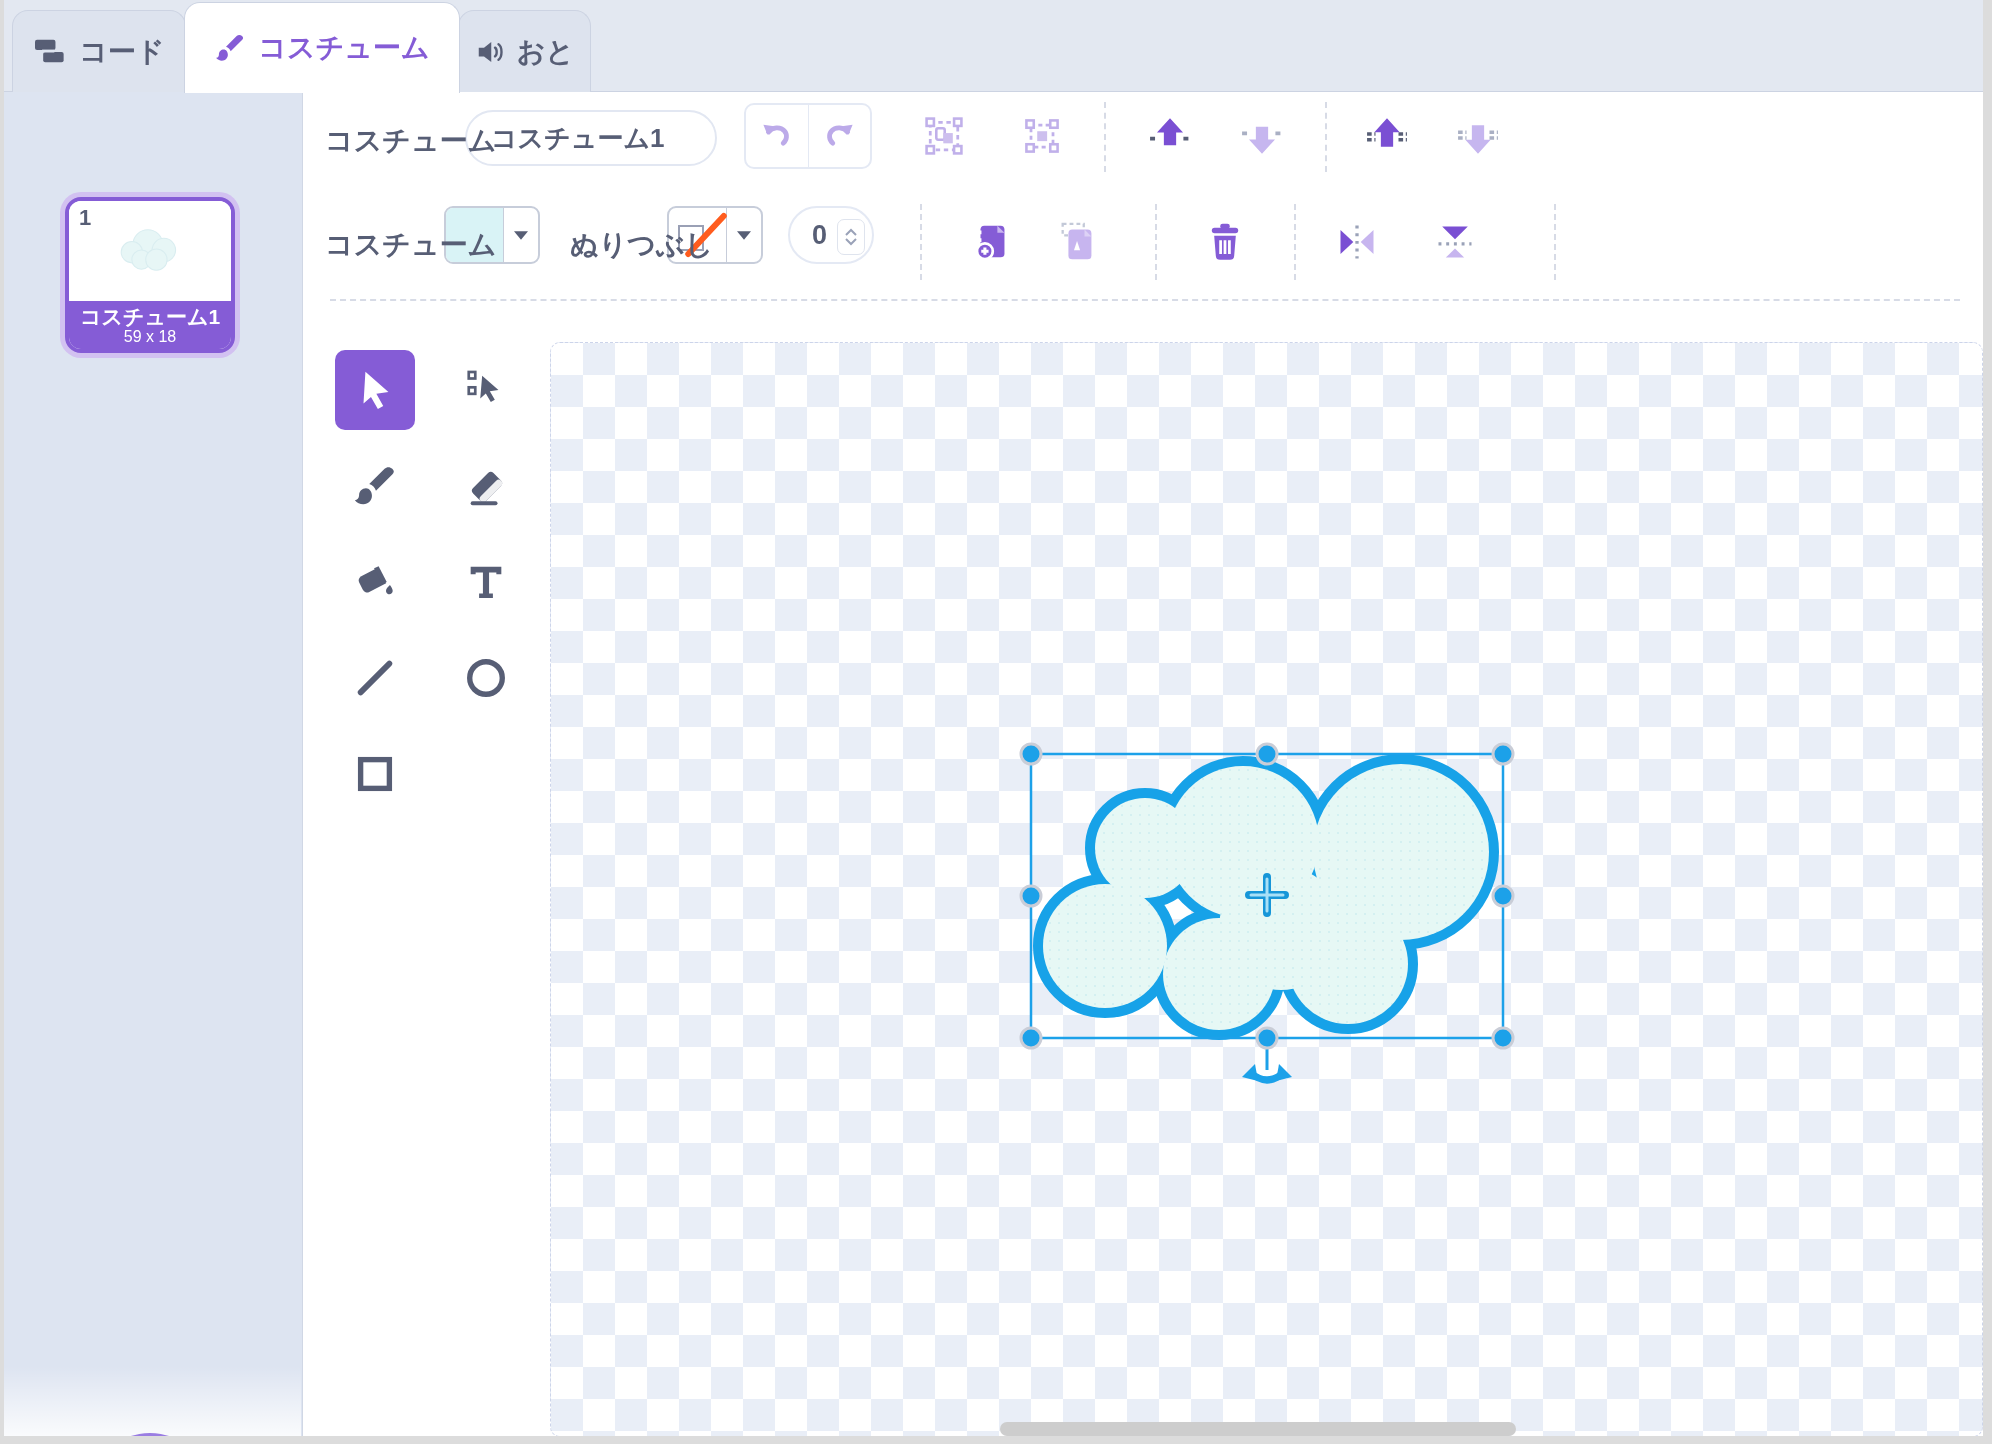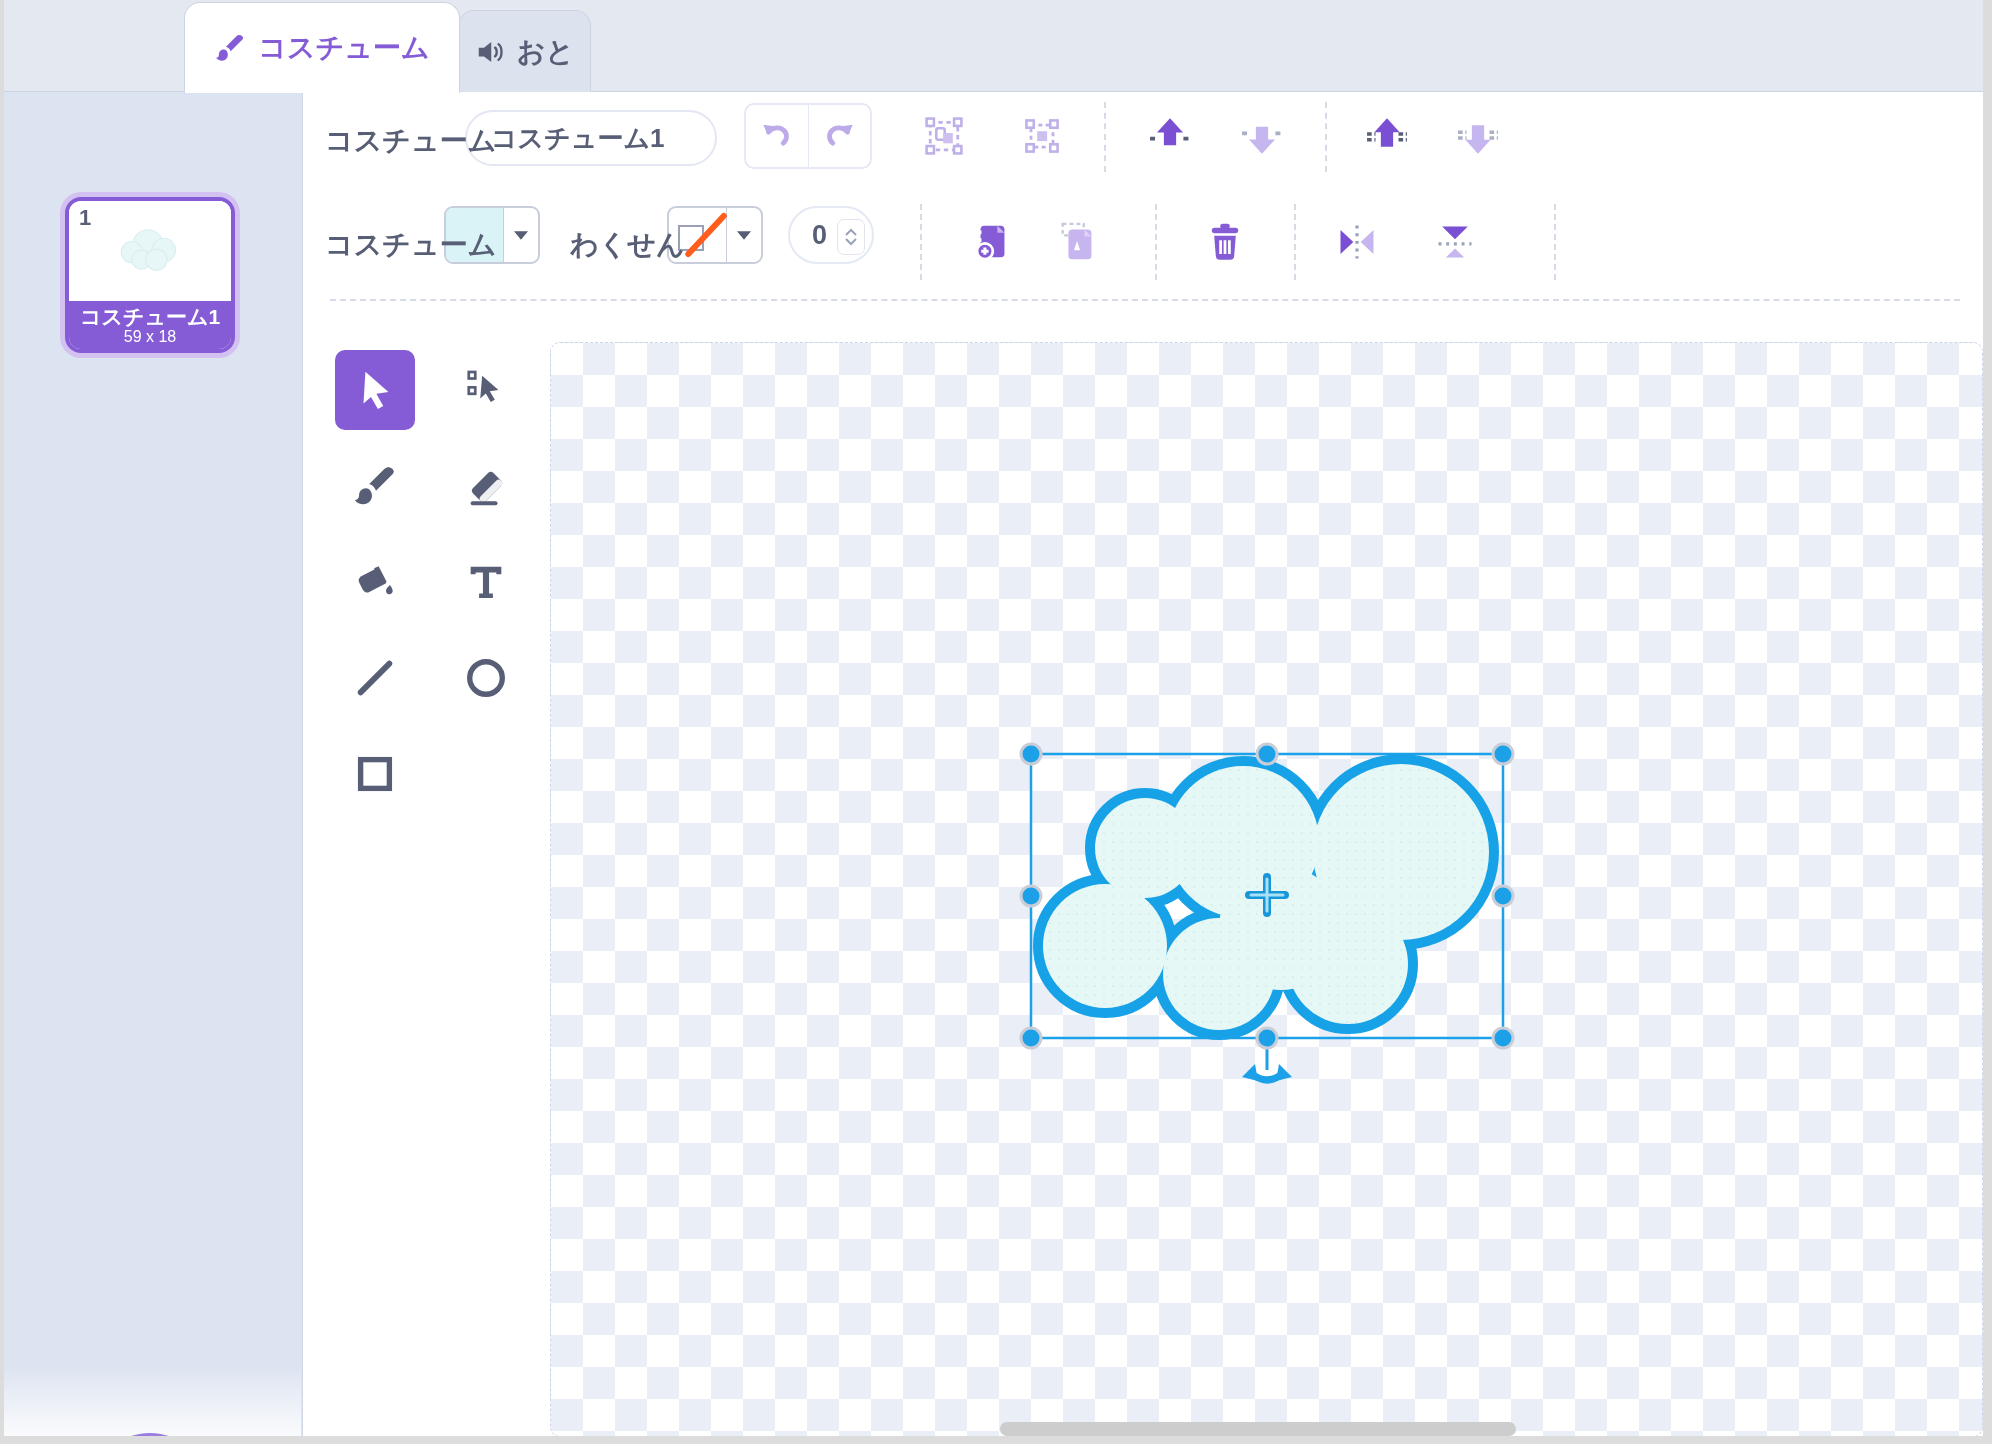--- a/index.html
+++ b/index.html
@@ -64,20 +64,28 @@
   .edge-left{left:0;top:0;width:4px;bottom:0;background:#dcdcdc;z-index:9;}
   .edge-right{right:0;top:0;width:9px;bottom:0;background:#dcdcdc;z-index:9;}
   .edge-bottom{left:0;bottom:0;height:8px;right:0;background:#dcdcdc;z-index:9;}
 </style>
 </head>
 <body>
 
 <div class="app">
 
   <div class="abs tabbar">
+    <div class="tab" style="left:8px;top:10px;width:172px;height:81px;">
+      <svg width="34" height="30" viewBox="0 0 24 22">
+        <rect x="1" y="2" width="15" height="7.5" rx="1.5" fill="#575e75"></rect>
+        <rect x="7" y="11" width="15" height="7.5" rx="1.5" fill="#575e75"></rect>
+        <rect x="6.2" y="9.2" width="9" height="2.2" fill="#dde3ee" opacity=".9"></rect>
+      </svg>
+      <span>コード</span>
+    </div>
     <div class="tab active" style="left:180px;top:2px;width:274px;height:90px;">
       <svg width="32" height="32" viewBox="0 0 24 24">
         <path d="M21 3c-1.1-1.1-2.9-1.1-4 0l-8 8c1.7.5 3 1.8 3.5 3.5l8.5-8.5c1.1-1.1 1.1-1.9 0-3z" fill="#855cd6"></path>
         <path d="M7.3 13.2c-2 0-3.6 1.6-3.6 3.6 0 1.6-1 2.5-2.2 2.6 1 1.4 2.7 2.1 4.4 2.1 2.6 0 4.5-1.9 4.5-4.4 0-2.2-1.4-3.9-3.1-3.9z" fill="#855cd6"></path>
       </svg>
       <span>コスチューム</span>
     </div>
     <div class="tab" style="left:454px;top:10px;width:131px;height:81px;">
       <svg width="30" height="30" viewBox="0 0 24 24">
         <path d="M3 8.5h4.2L13 4v16l-5.8-4.5H3z" fill="#575e75"></path>
@@ -189,21 +197,21 @@
   <div class="abs lbl" style="left:325px;top:226px;">コスチューム</div>
   <div class="swatch" style="left:444px;">
     <div class="color fill-color"></div>
     <div class="caret">
       <svg width="14" height="9" viewBox="0 0 10 6">
           <polygon points="0,0 10,0 5,6" fill="#575e75"></polygon>
         </svg>
     </div>
   </div>
 
-  <div class="abs lbl" style="left:570px;top:226px;">わくせん</div>
+  <div class="abs lbl" style="left:570px;top:226px;">ぬりつぶし</div>
   <div class="swatch" style="left:667px;">
     <div class="color">
       <span class="no-outline-box"></span>
       <span class="no-outline-slash"></span>
     </div>
     <div class="caret">
       <svg width="14" height="9" viewBox="0 0 10 6">
           <polygon points="0,0 10,0 5,6" fill="#575e75"></polygon>
         </svg>
     </div>

